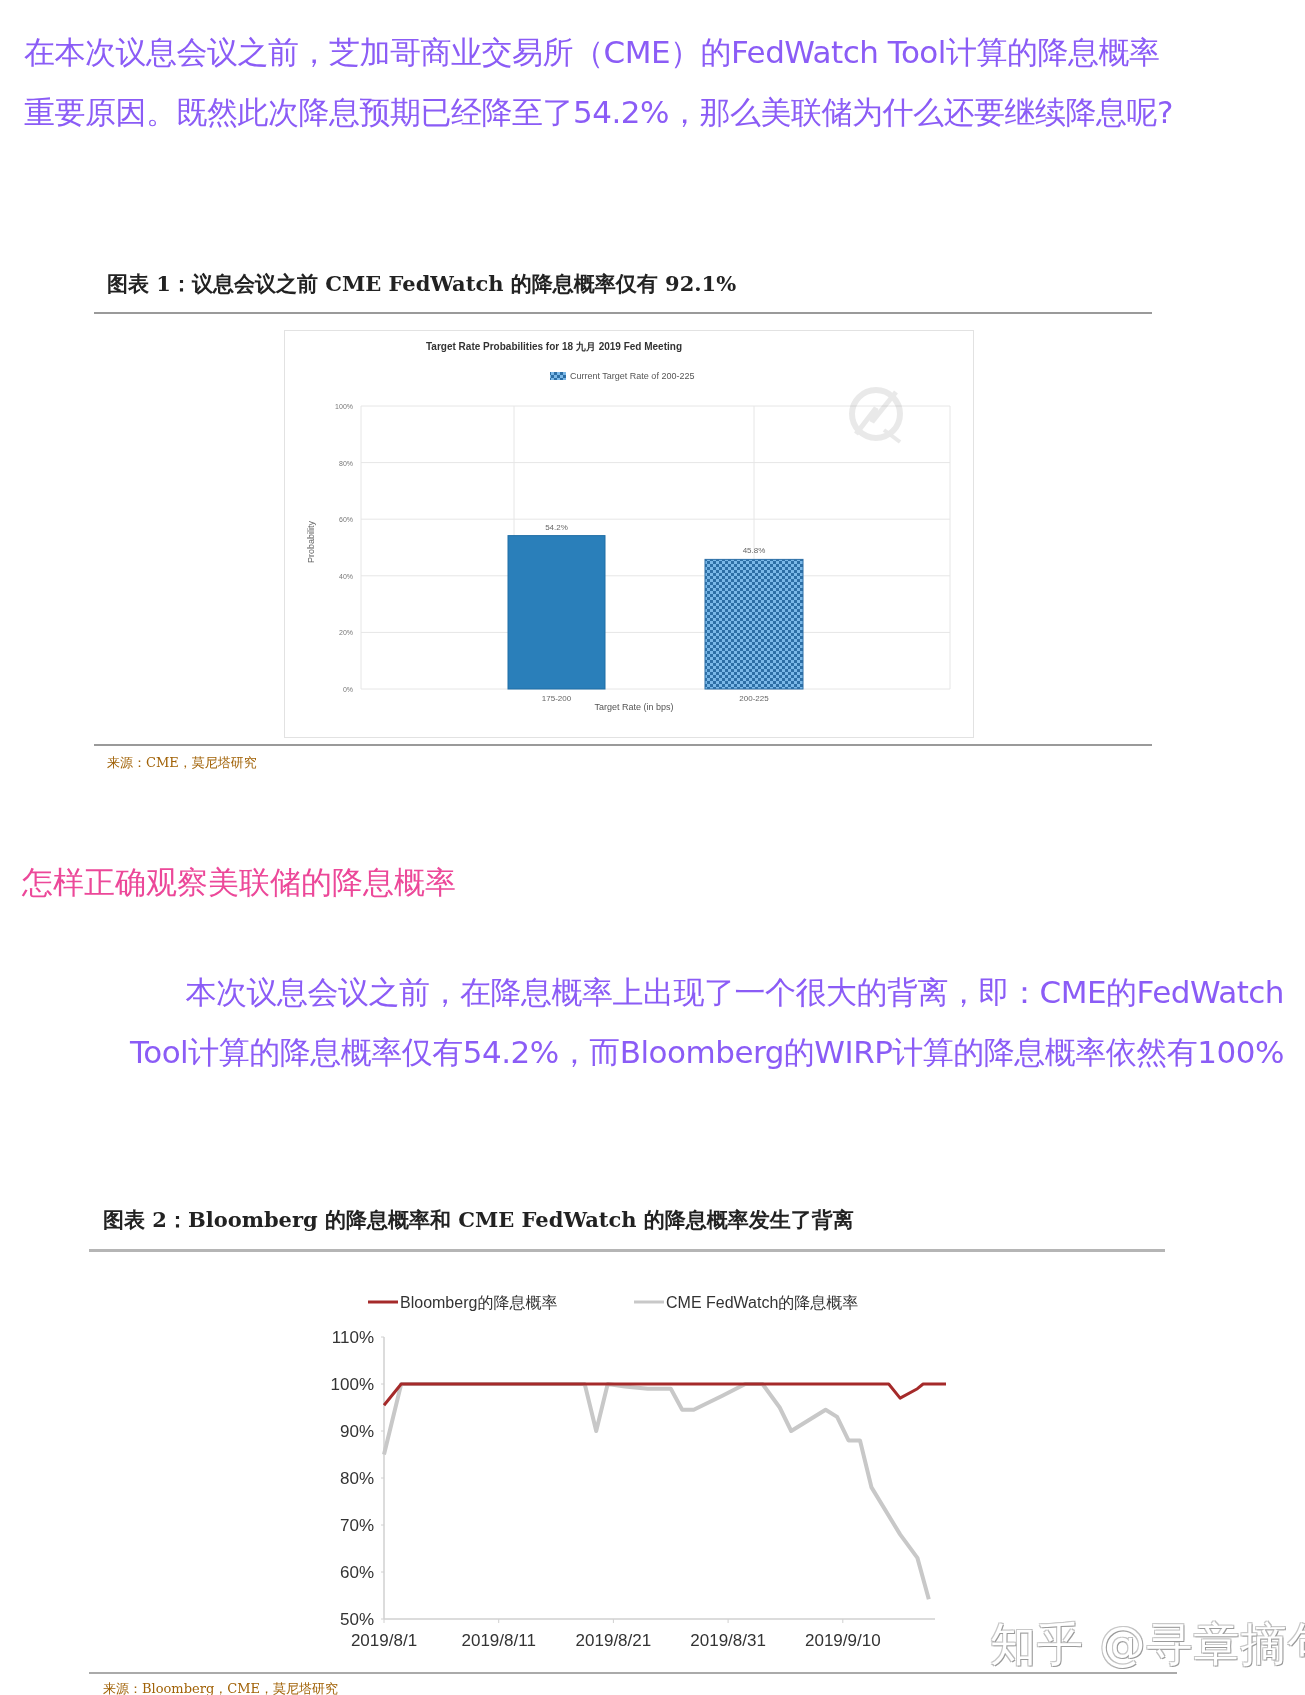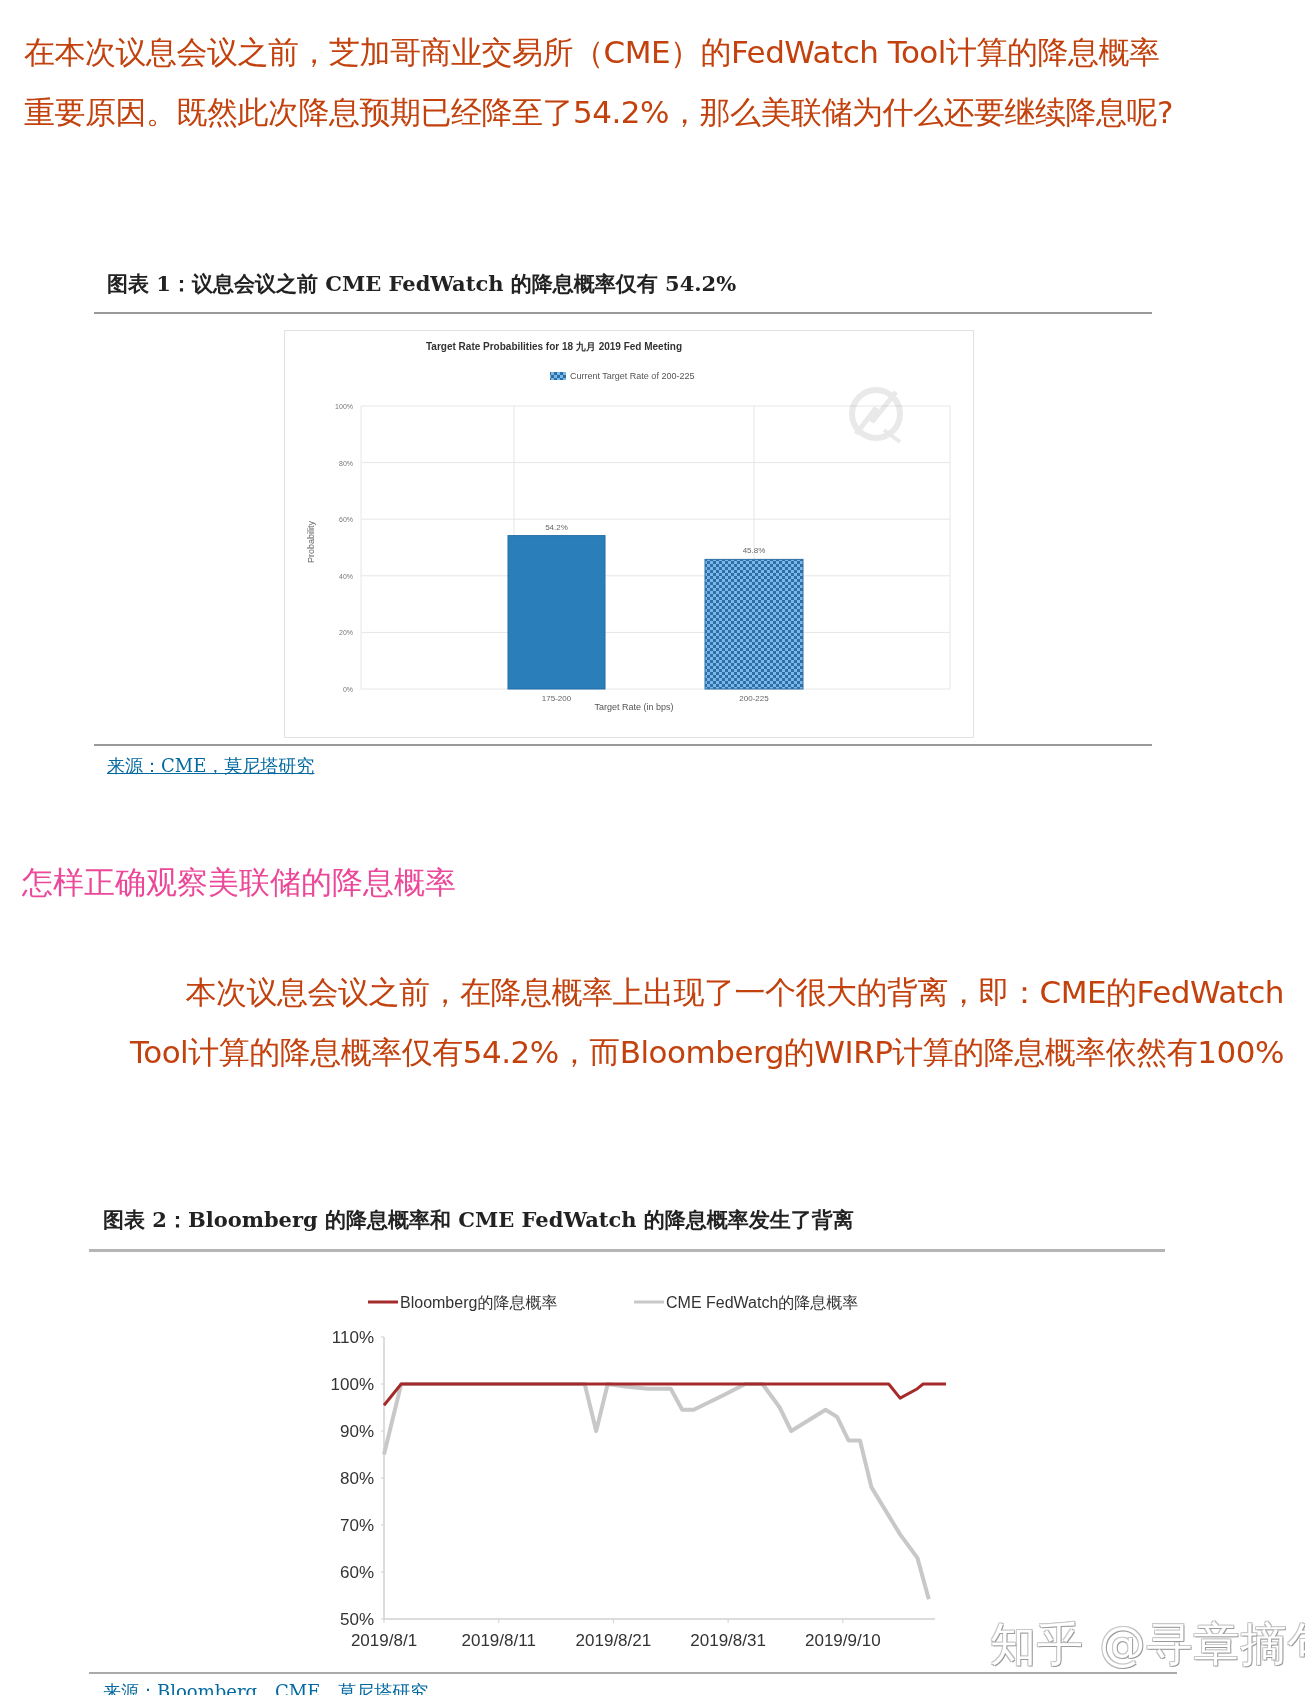--- a/index.html
+++ b/index.html
@@ -1,37 +1,37 @@
 <!DOCTYPE html>
 <html><head>
 <meta charset="utf-8">
 <style>
   html, body { margin:0; padding:0; background:#ffffff; }
   body { width:1305px; height:1695px; position:relative; overflow:hidden;
          font-family:"DejaVu Sans", "Liberation Sans", sans-serif; color:#1a1a1a; }
-  .para { position:absolute; left:24px; width:1260px; font-size:31px; line-height:60px; color:#c2410c; letter-spacing:-0.5px; }
+  .para { position:absolute; left:24px; width:1260px; font-size:31px; line-height:60px; color:#8b5cf6; letter-spacing:-0.5px; }
   .para .ln { display:block; white-space:nowrap; }
   .heading { position:absolute; left:22px; font-size:31px; line-height:40px; color:#ec4899; white-space:nowrap; }
   .fig-title { position:absolute; font-family:"DejaVu Serif","Liberation Serif",serif; font-weight:bold; font-size:21px; color:#222; white-space:nowrap; }
   .rule { position:absolute; height:2px; background:#9a9a9a; }
-  .source { position:absolute; font-family:"DejaVu Serif","Liberation Serif",serif; font-size:18px; color:#0369a1; white-space:nowrap;text-decoration:underline; }
+  .source { position:absolute; font-family:"DejaVu Serif","Liberation Serif",serif; font-size:13px; color:#a16207; white-space:nowrap; }
   svg text { font-family:"Liberation Sans","DejaVu Sans",sans-serif; }
   .watermark { position:absolute; left:990px; top:1614px; font-size:46px; color:#ffffff;
                text-shadow: 1px 1px 0 #9a9a9a, -1px -1px 0 #c8c8c8, 1px -1px 0 #bdbdbd, -1px 1px 0 #bdbdbd;
                white-space:nowrap; letter-spacing:1px; }
 </style>
 </head>
 <body>
 
 <div class="para" style="top:22px;">
   <span class="ln">在本次议息会议之前，芝加哥商业交易所（CME）的FedWatch Tool计算的降息概率</span>
   <span class="ln">重要原因。既然此次降息预期已经降至了54.2%，那么美联储为什么还要继续降息呢?</span>
 </div>
 
-<div class="fig-title" style="left:107px; top:270px;">图表 1：议息会议之前 CME FedWatch 的降息概率仅有 54.2%</div>
+<div class="fig-title" style="left:107px; top:270px;">图表 1：议息会议之前 CME FedWatch 的降息概率仅有 92.1%</div>
 <div class="rule" style="left:94px; top:312px; width:1058px;"></div>
 
 <svg style="position:absolute; left:284px; top:330px;" width="690" height="408" viewBox="0 0 690 408">
   <defs>
     <pattern id="checker" x="0" y="0" width="6" height="6" patternUnits="userSpaceOnUse">
       <rect width="6" height="6" fill="#7ab8e8"></rect>
       <rect width="3" height="3" fill="#2d6fa6"></rect>
       <rect x="3" y="3" width="3" height="3" fill="#2d6fa6"></rect>
     </pattern>
   </defs>

